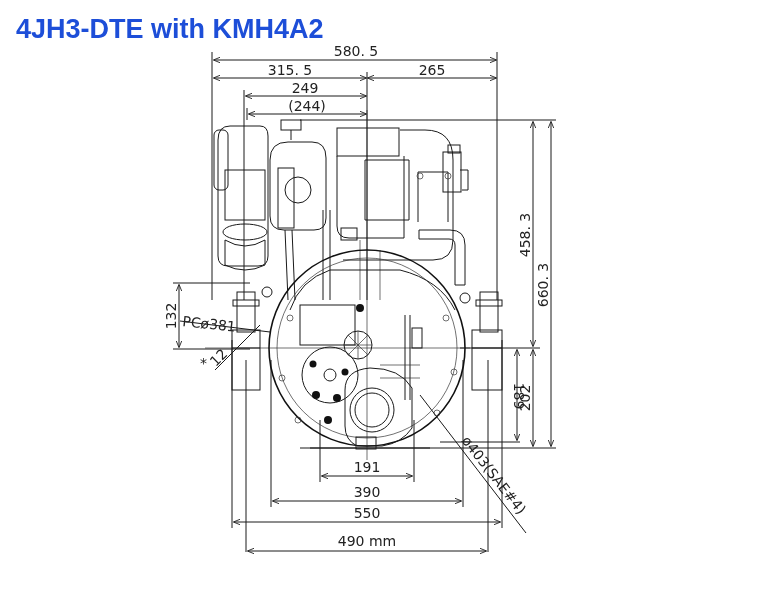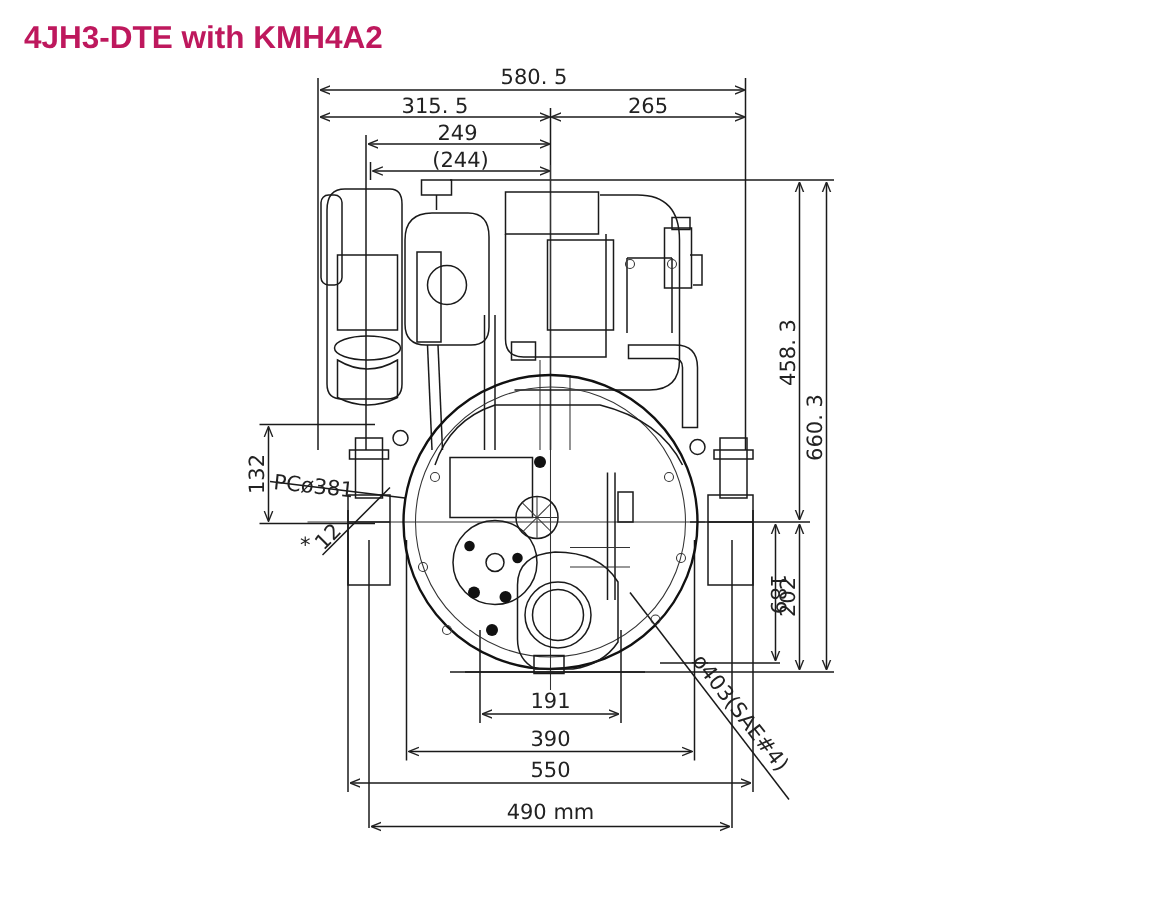--- a/index.html
+++ b/index.html
@@ -1,17 +1,17 @@
 <!DOCTYPE html>
 <html><head>
 <meta charset="utf-8">
 <style>
   html, body { margin:0; padding:0; background:#ffffff; }
   body { width:768px; height:614px; position:relative; overflow:hidden; font-family:"Liberation Sans", sans-serif; }
-  .title { position:absolute; left:16px; top:14px; font-size:21px; font-weight:bold; color:#be185d; font-family:"Liberation Sans", sans-serif; }
+  .title { position:absolute; left:16px; top:14px; font-size:27px; font-weight:bold; color:#1d4ed8; font-family:"Liberation Sans", sans-serif; }
   svg { position:absolute; left:0; top:0; }
   .dim { font-family:"DejaVu Sans", sans-serif; font-size:14px; fill:#222; }
   .ln { stroke:#1a1a1a; stroke-width:1; fill:none; }
   .thin { stroke:#333; stroke-width:0.7; fill:none; }
   .bold { stroke:#111; stroke-width:1.6; fill:none; }
 </style>
 </head>
 <body>
 
 <div class="title">4JH3-DTE with KMH4A2</div>

